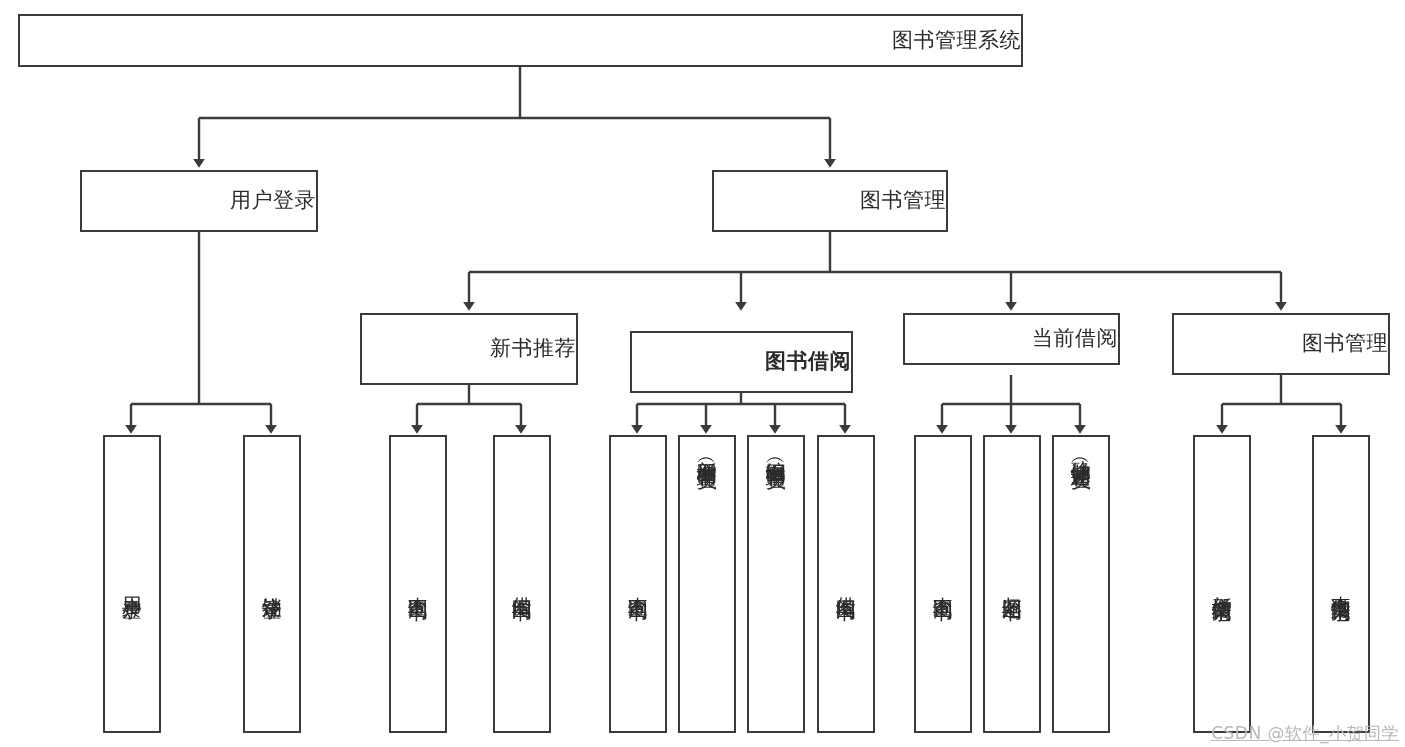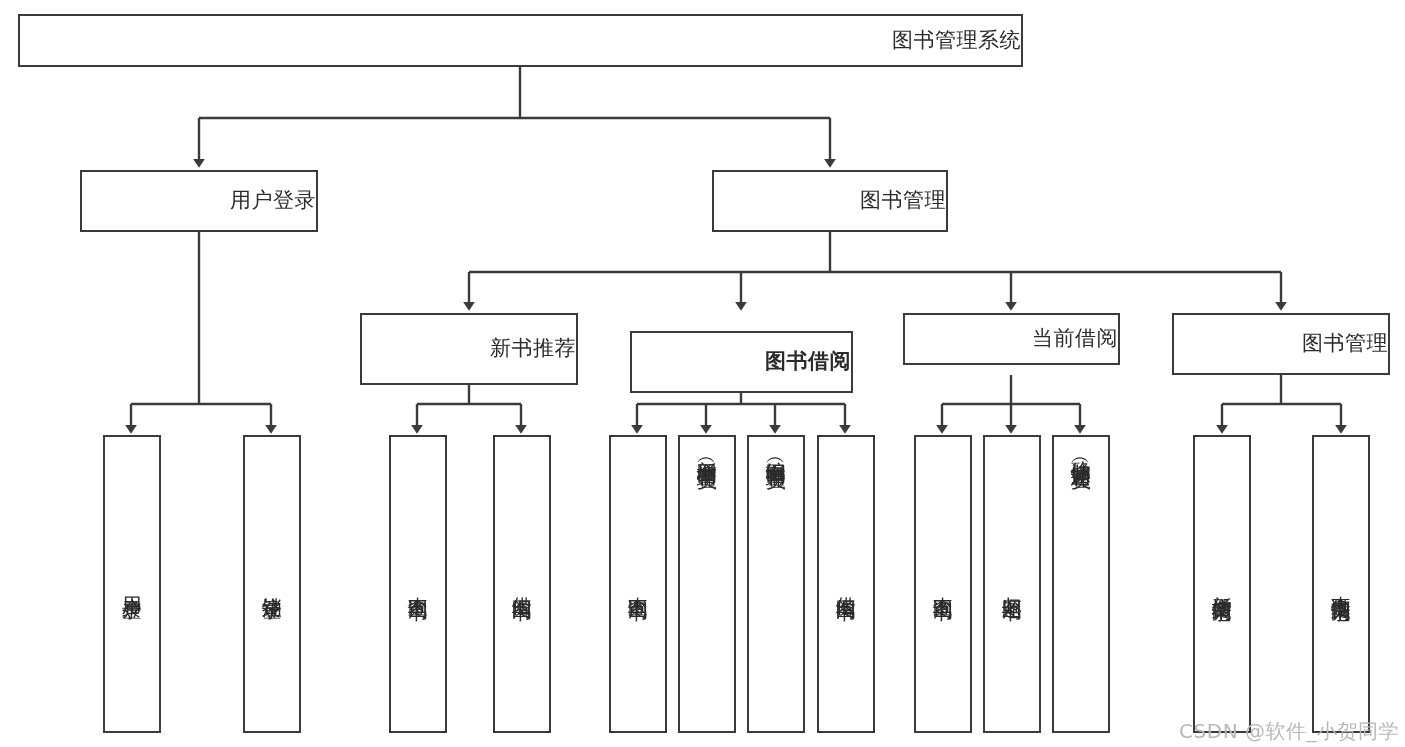--- a/index.html
+++ b/index.html
@@ -59,25 +59,26 @@
   }
   .node-box.leaf.centered {
     align-items: center;
     padding-top: 0;
   }
   #watermark {
     position: absolute;
     right: 6px;
     bottom: 2px;
     color: #b8b8b8;
-    font-size: 20px;
+    font-size: 17px;
     letter-spacing: 0.5px;
     white-space: nowrap;
     font-family: "DejaVu Sans", "Liberation Sans", sans-serif;
     pointer-events: none;
+    text-decoration: underline;
   }
 </style>
 </head>
 <body>
 
 <div id="diagram-root">
 
   <svg id="connector-layer" viewBox="0 0 1405 747" xmlns="http://www.w3.org/2000/svg">
     <defs>
       <marker id="arrowhead" markerWidth="10" markerHeight="12" refX="1.2" refY="6" orient="auto" markerUnits="userSpaceOnUse">

